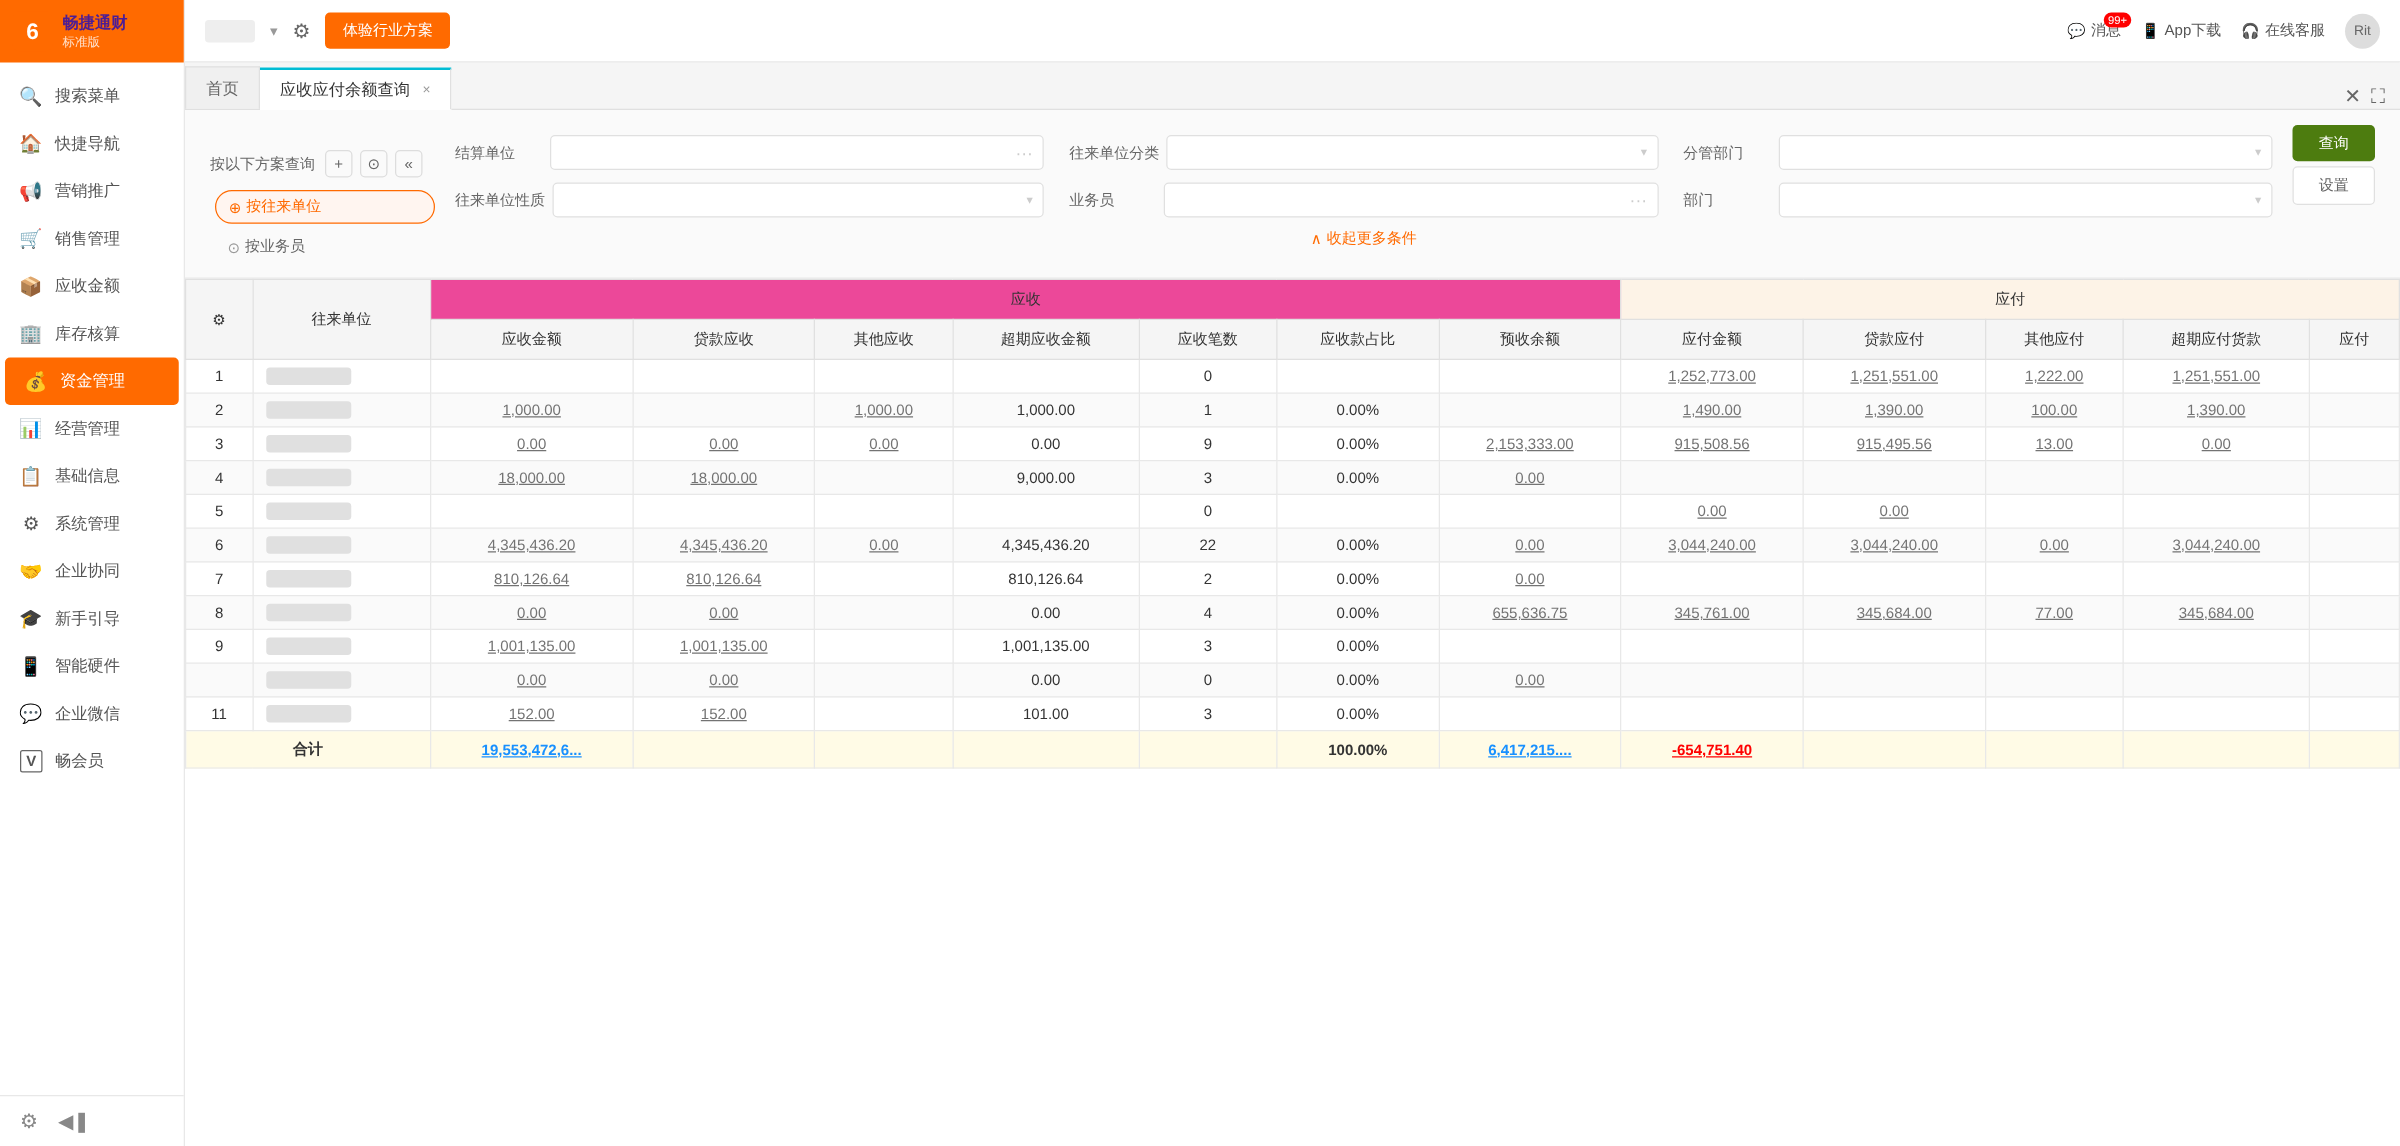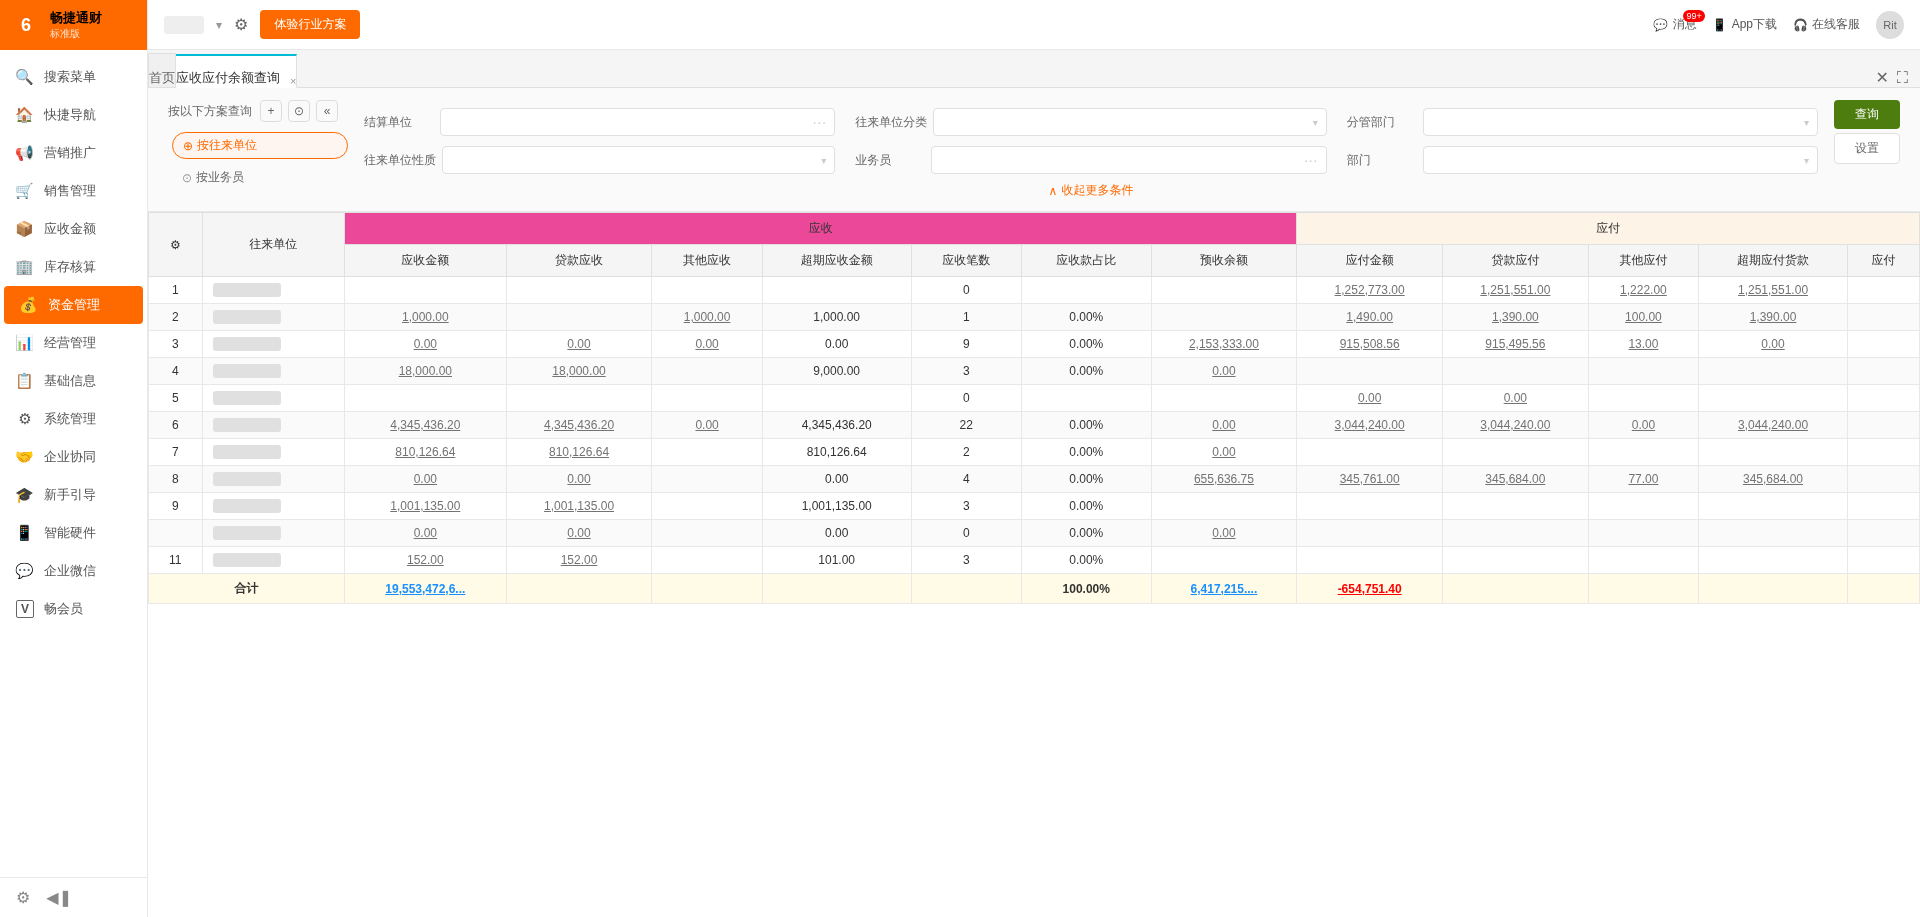--- a/index.html
+++ b/index.html
@@ -11,21 +11,21 @@
       background: #fff; border-right: 1px solid #e8e8e8; z-index: 100;
       display: flex; flex-direction: column;
     }
     .sidebar-header {
       height: 50px; background: #ff6a00; display: flex; align-items: center; padding: 0 10px; gap: 8px;
     }
     .sidebar-logo {
       width: 32px; height: 32px; background: #ff6a00; border-radius: 6px;
       display: flex; align-items: center; justify-content: center; color: #fff; font-size: 18px; font-weight: bold;
     }
-    .sidebar-brand { color: #000000; font-size: 13px; font-weight: bold; }
+    .sidebar-brand { color: #4c1d95; font-size: 13px; font-weight: bold; }
     .sidebar-edition { color: rgba(255,255,255,0.8); font-size: 10px; }
     .sidebar-nav { flex: 1; overflow-y: auto; padding: 8px 0; }
     .sidebar-item {
       display: flex; align-items: center; padding: 10px 16px; gap: 10px; cursor: pointer;
       color: #555; font-size: 13px; transition: background 0.2s;
     }
     .sidebar-item.active { background: #ff6a00; color: #fff; border-radius: 4px; margin: 0 4px; }
     .sidebar-item .icon { width: 18px; height: 18px; display: flex; align-items: center; justify-content: center; font-size: 15px; }
     .sidebar-footer {
       padding: 10px 16px; display: flex; gap: 16px; border-top: 1px solid #e8e8e8; align-items: center;
@@ -54,21 +54,21 @@
     }
     .topbar-avatar { width: 28px; height: 28px; border-radius: 50%; background: #ddd; display: flex; align-items: center; justify-content: center; font-size: 11px; color: #666; cursor: pointer; }
 
     
     .tabbar {
       position: fixed; left: 148px; top: 50px; right: 0; height: 38px;
       background: #f5f5f5; border-bottom: 1px solid #e0e0e0; z-index: 98;
       display: flex; align-items: flex-end; padding: 0 0 0 0;
     }
     .tab {
-      height: 34px; padding: 0 0; display: flex; align-items: flex-end; gap: 6px;
+      height: 34px; padding: 0 16px; display: flex; align-items: center; gap: 6px;
       cursor: pointer; font-size: 13px; border-top: 1px solid #e0e0e0; border-right: 1px solid #e0e0e0;
       background: #f0f0f0; color: #666;
     }
     .tab.active {
       background: #fff; color: #333; border-top: 2px solid #00bcd4; border-bottom: 1px solid #fff;
       margin-bottom: -1px; font-weight: 500;
     }
     .tab-home { border-left: 1px solid #e0e0e0; }
     .tab-close { font-size: 11px; color: #999; margin-left: 4px; }
     .tabbar-actions {
@@ -260,21 +260,21 @@
   </div>
 </div>
 
 <div class="main">
   <div class="page">
 
 
     <div class="filter-area">
       <div style="display:flex; align-items:flex-start; gap:16px;">
 
-        <div style="min-width:180px;">
+        <div style="min-width:180px;margin-top:20px;">
           <div class="filter-scheme">
             <span class="filter-scheme-label">按以下方案查询</span>
             <div class="filter-scheme-btns">
               <div class="filter-scheme-btn">+</div>
               <div class="filter-scheme-btn">⊙</div>
               <div class="filter-scheme-btn">«</div>
             </div>
           </div>
           <div style="padding-left:4px;">
             <div class="filter-active-option">

